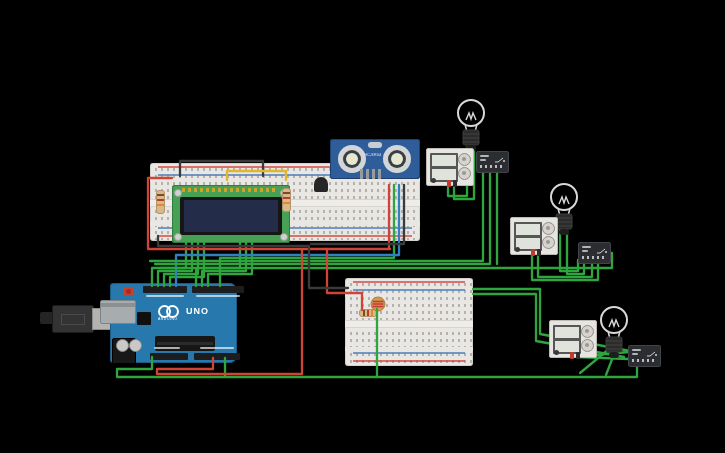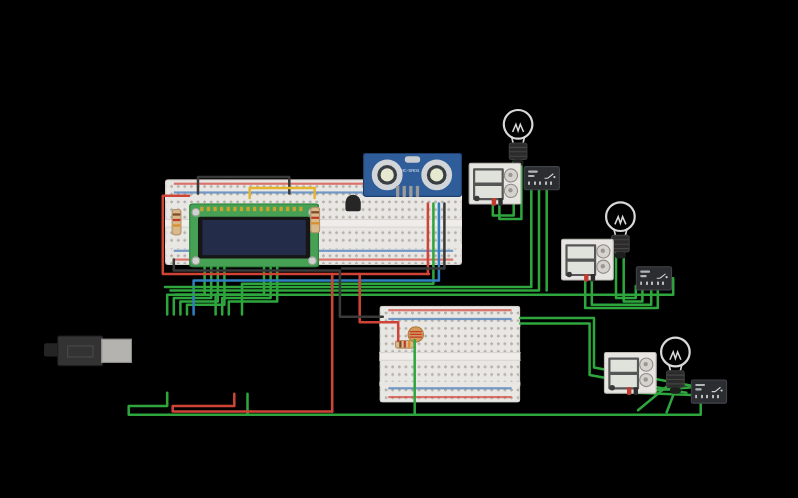--- a/index.html
+++ b/index.html
@@ -104,20 +104,41 @@
     <div class="chan" style="top:42px;height:6px"></div>
     <div class="sep" style="top:69px;height:4px"></div>
     <div class="rail blue" style="top:74px"></div>
     <div class="rail red" style="top:82px"></div>
   </div>
 
   <div id="usb-tip"></div>
   <div id="usb-conn"></div>
   <div id="usb-plug"></div>
 
+  <div id="arduino">
+    <div id="usb-port"></div>
+    <div id="pwr-jack"></div>
+    <div id="reset-btn"></div>
+    <div class="hdr" style="left:33px;top:3px;width:44px"></div>
+    <div class="hdr" style="left:82px;top:3px;width:52px"></div>
+    <div class="hdr" style="left:40px;top:70px;width:38px"></div>
+    <div class="hdr" style="left:84px;top:70px;width:46px"></div>
+    <div id="chip"></div>
+    <div id="icsp"></div>
+    <div class="cap" style="left:6px;top:56px"></div>
+    <div class="cap" style="left:19px;top:56px"></div>
+    <div class="logo-circ" style="left:48px"></div>
+    <div class="logo-circ" style="left:56px"></div>
+    <span id="uno-text">UNO</span>
+    <span id="ard-text">ARDUINO</span>
+    <div class="silk" style="left:36px;top:12px;width:38px"></div>
+    <div class="silk" style="left:86px;top:12px;width:44px"></div>
+    <div class="silk" style="left:44px;top:64px;width:26px"></div>
+    <div class="silk" style="left:90px;top:64px;width:34px"></div>
+  </div>
 
   <div id="lcd">
     <div id="lcd-bezel"></div>
     <div id="lcd-screen"></div>
     <div class="screw" style="left:2px;top:4px"></div>
     <div class="screw" style="left:108px;top:4px"></div>
     <div class="screw" style="left:2px;top:48px"></div>
     <div class="screw" style="left:108px;top:48px"></div>
     <div id="lcd-pins">
         <div class="lcd-pin" style="left: 10px;"></div>

